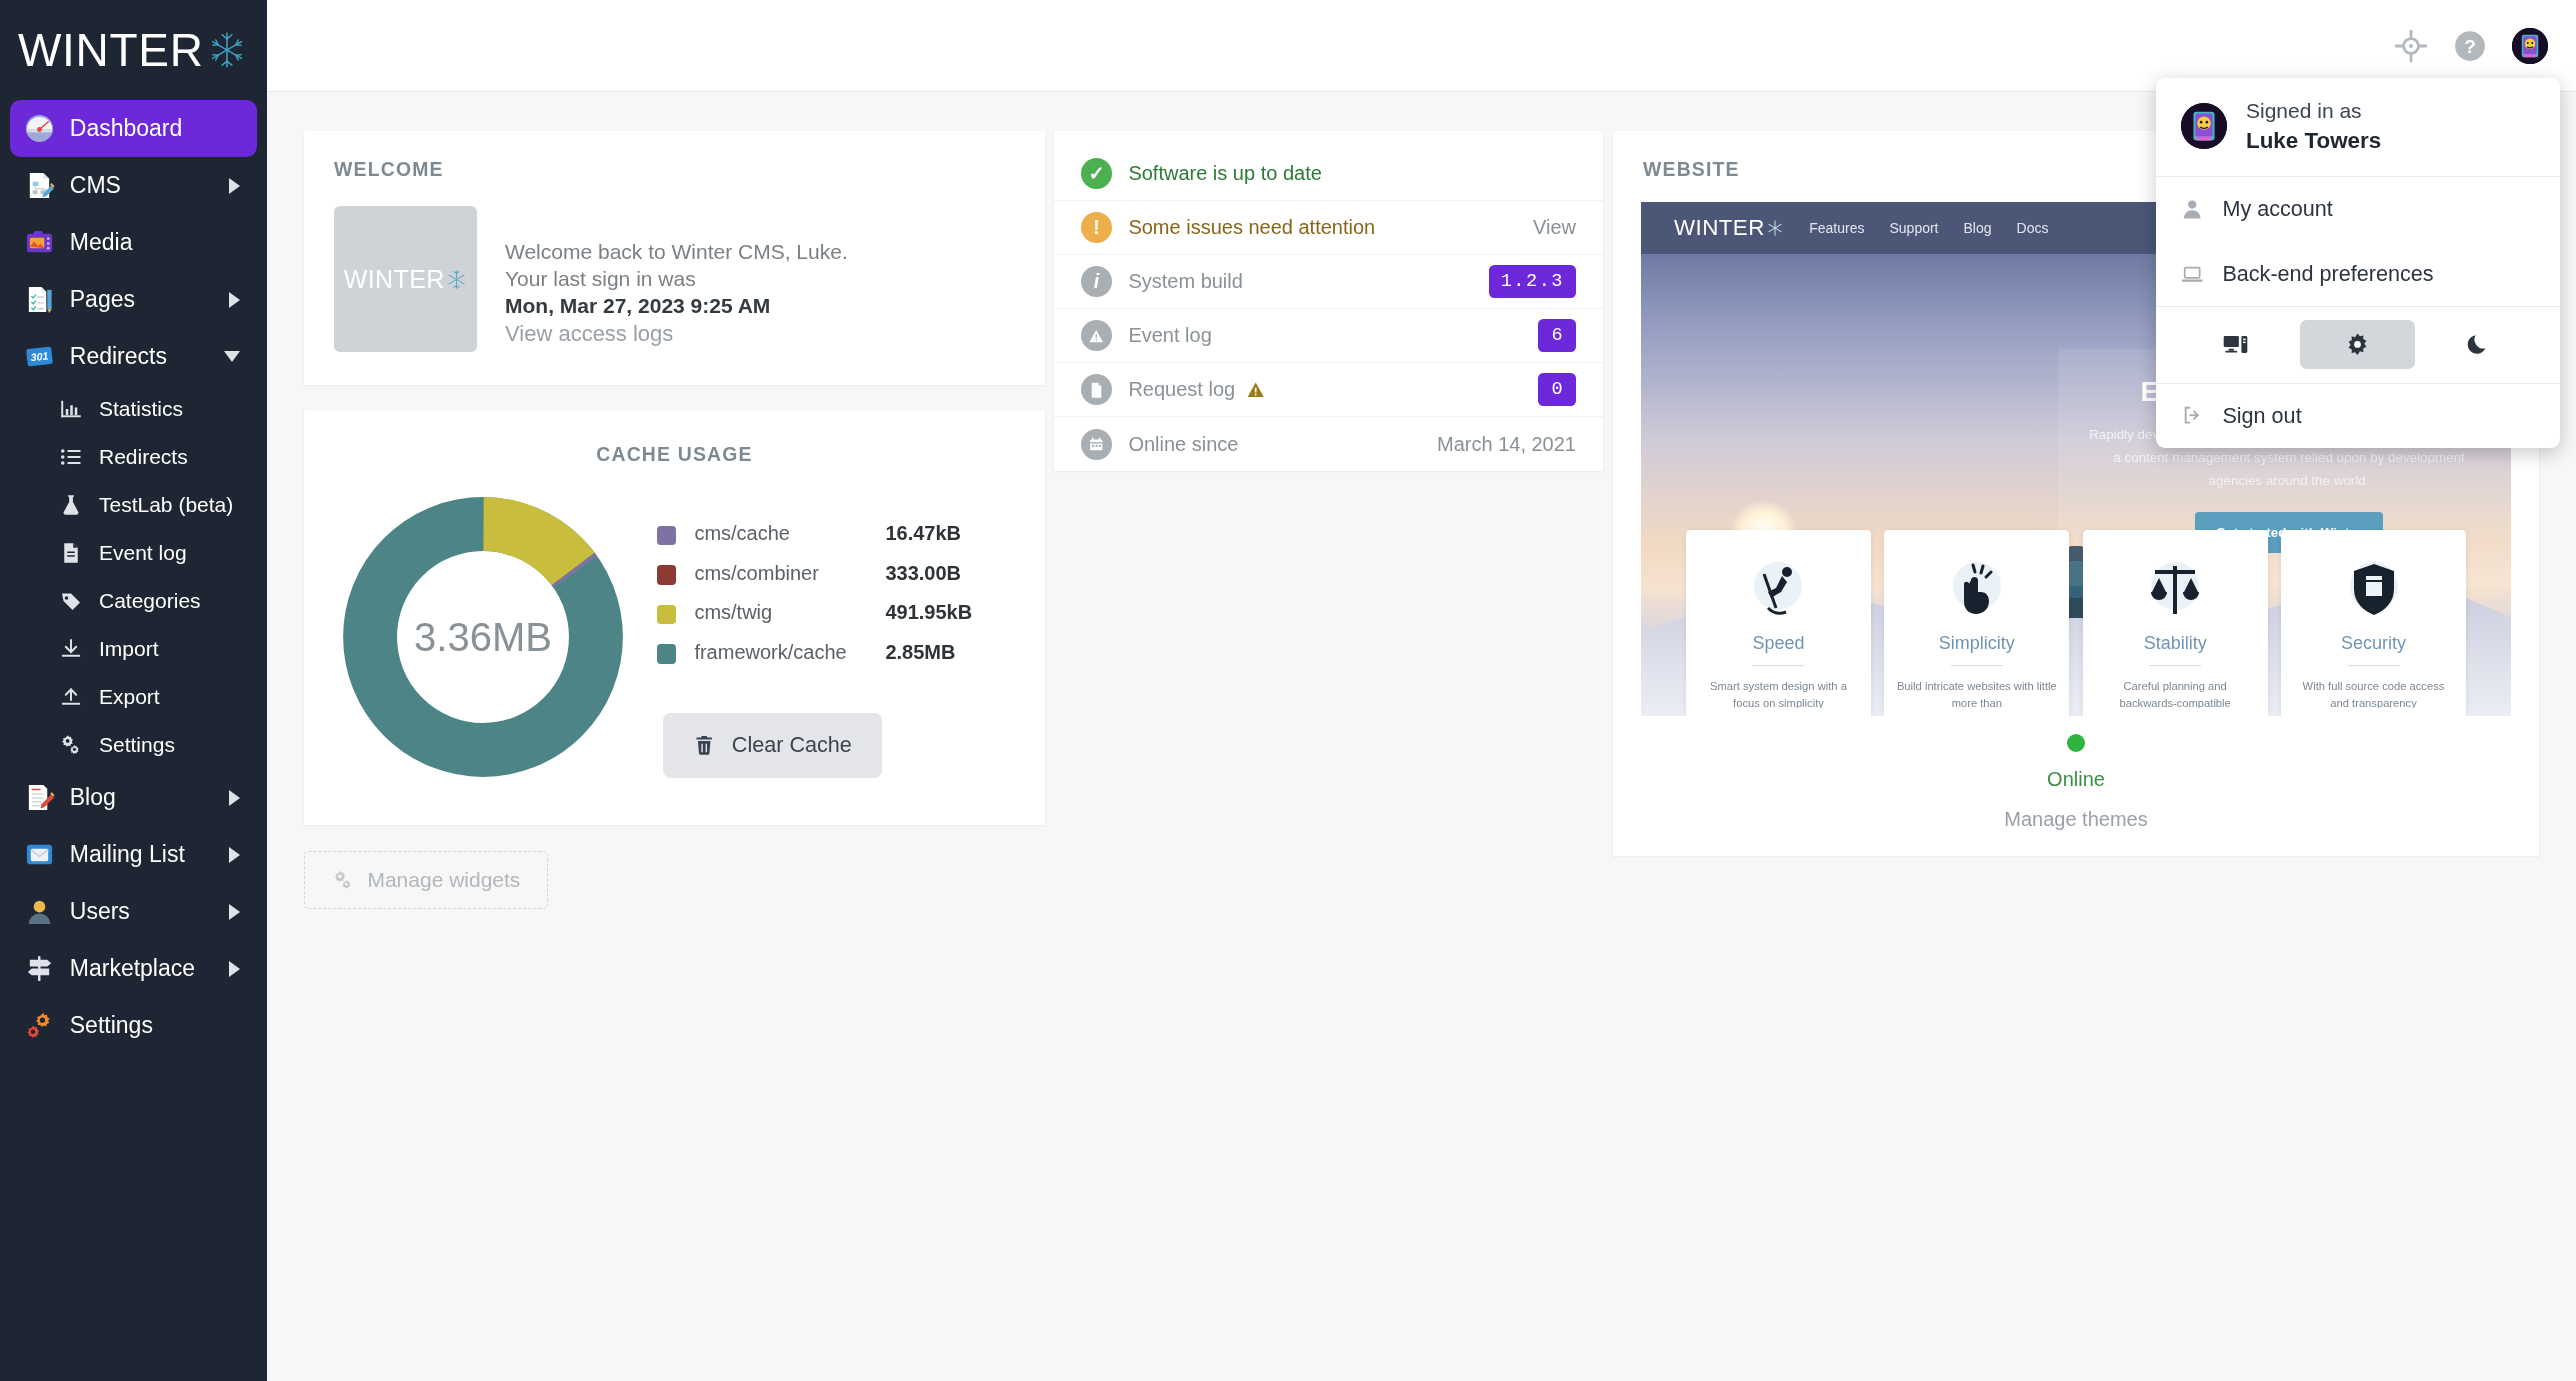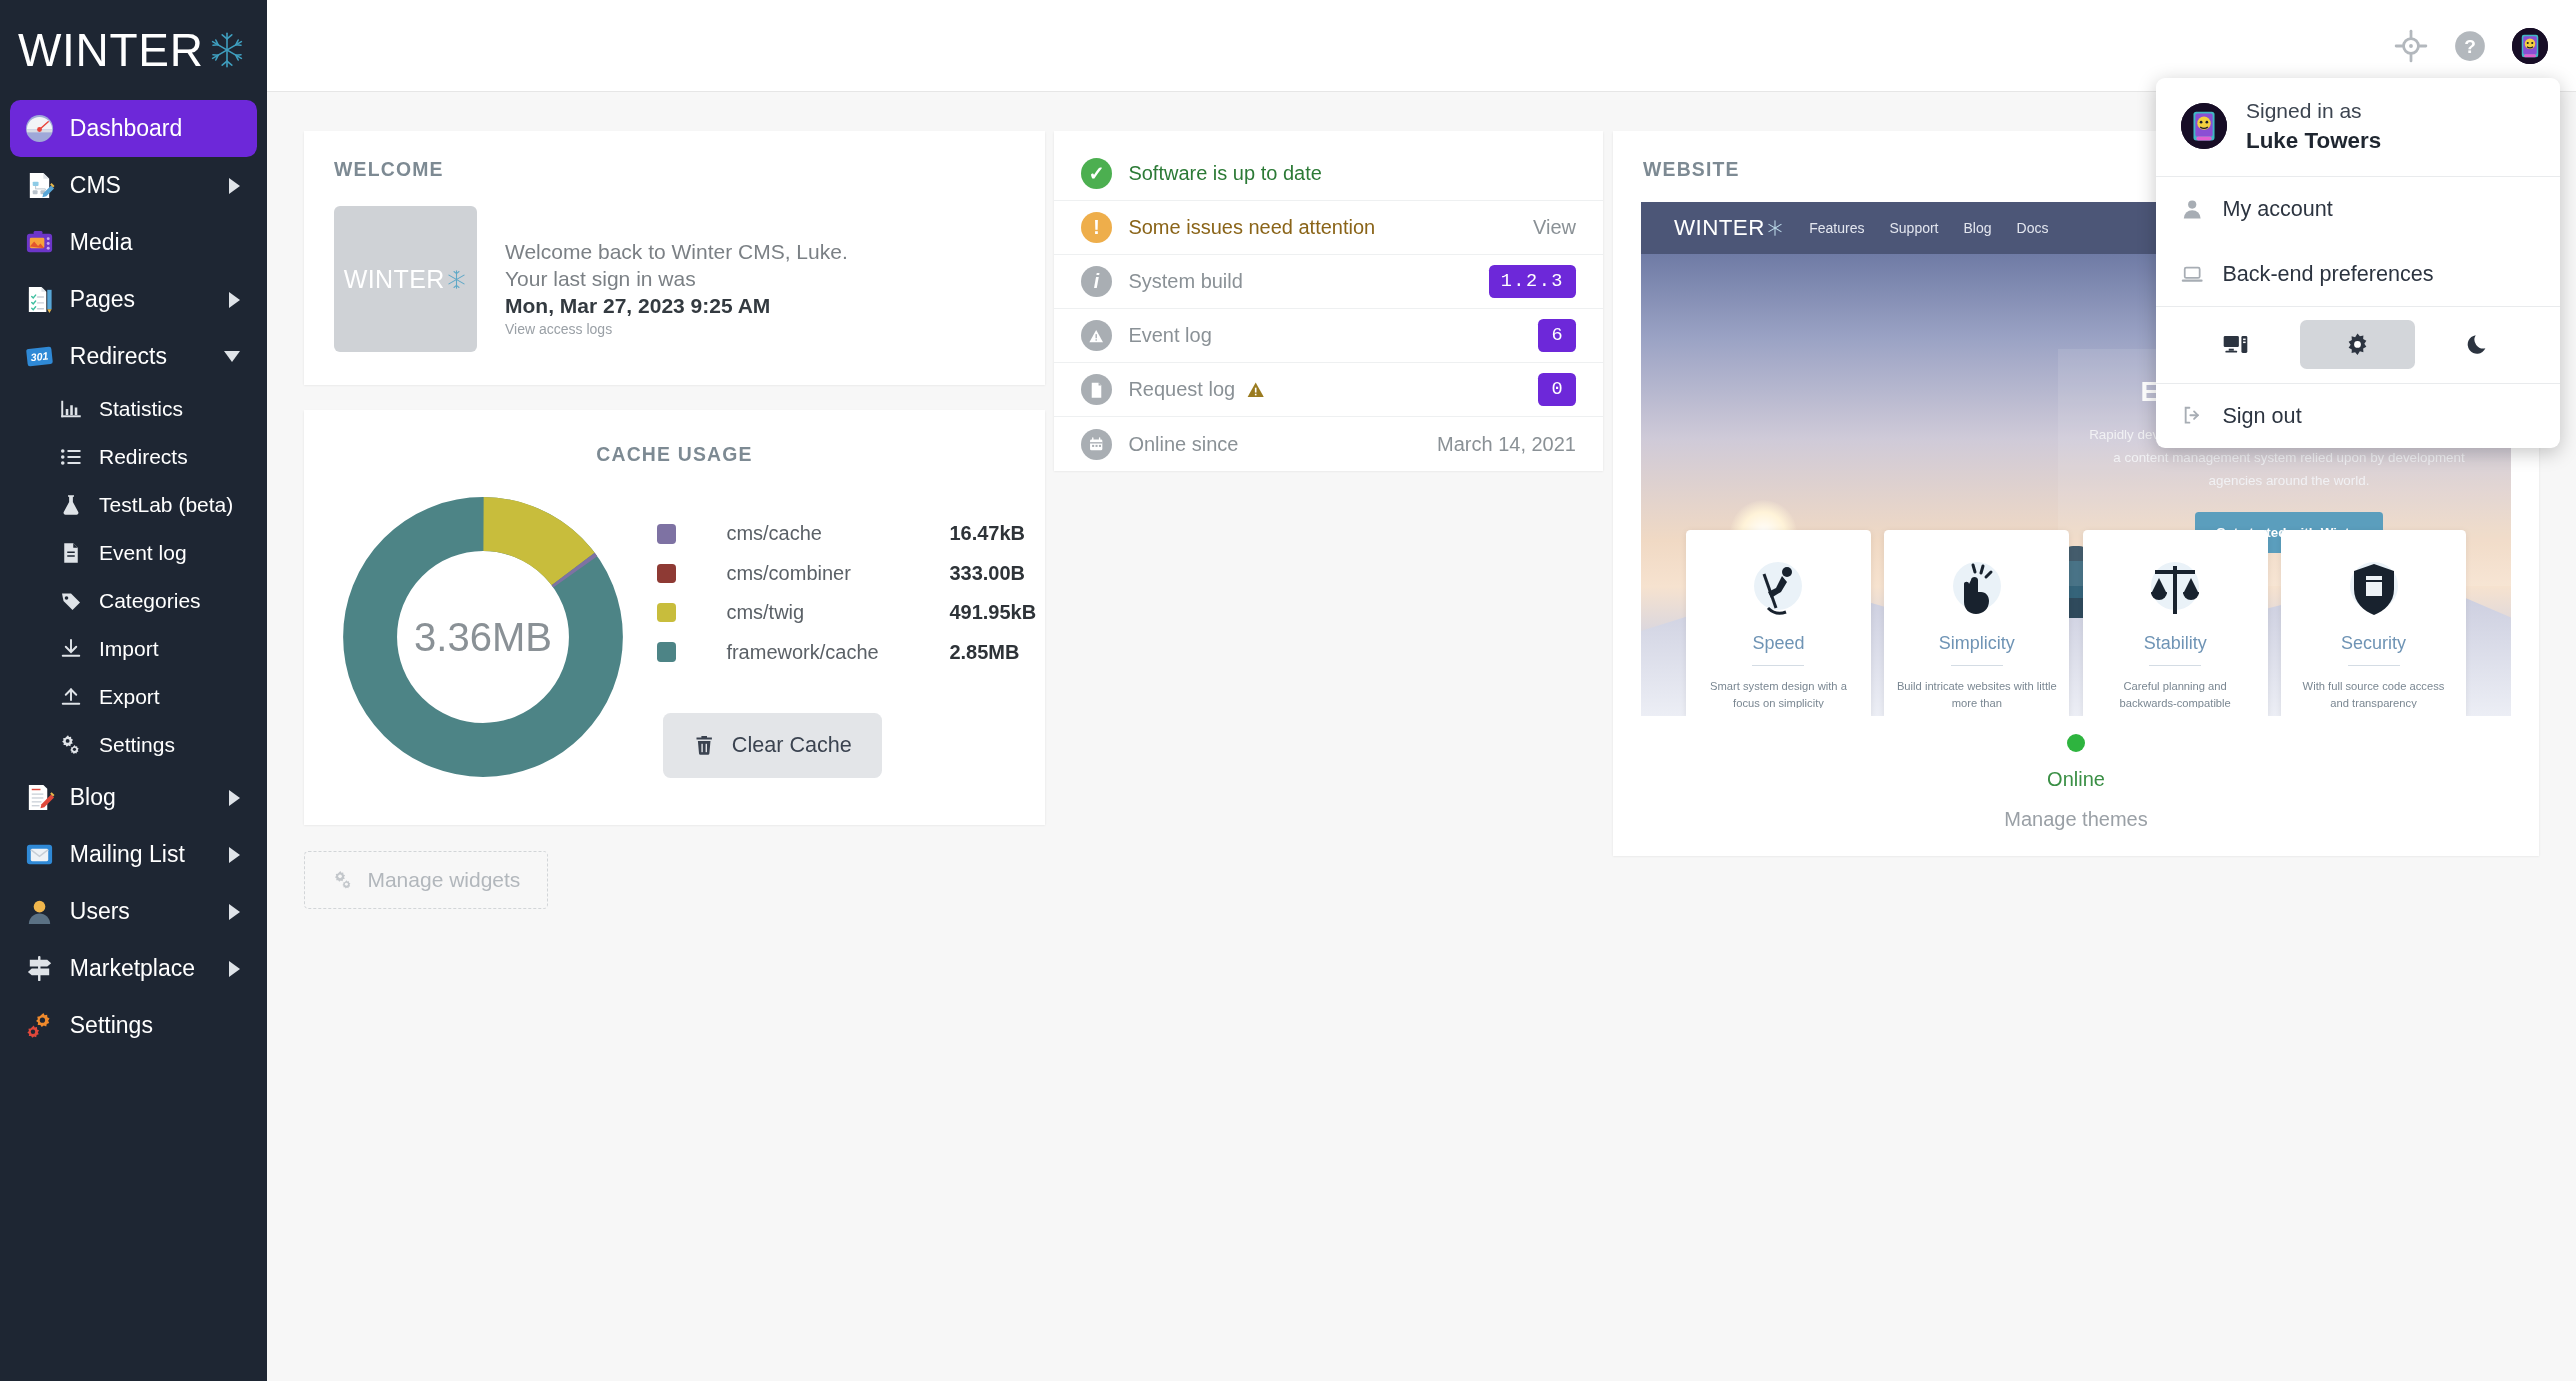--- a/index.html
+++ b/index.html
@@ -101,32 +101,32 @@
   .welcome-thumb {
     width: 143px; height: 146px; flex: 0 0 143px;
     background: #cfd2d6; border-radius: 6px;
     display: flex; align-items: center; justify-content: center;
   }
   .thumb-mark { display: flex; align-items: center; gap: 1.5px; }
   .thumb-text { font-size: 25px; font-weight: 300; color: #ffffff; letter-spacing: 0.4px; }
   .welcome-txt { margin-left: 28px; padding-top: 33px; }
   .welcome-txt p { font-size: 21px; color: #7b8085; line-height: 1.28; }
   .welcome-txt p.bold { color: #333a40; font-weight: 700; }
-  .welcome-txt a { font-size: 14px; color: #9aa0a6; text-decoration: none; cursor: pointer; display:inline-block; margin-top:1.5px;}
+  .welcome-txt a { font-size: 22px; color: #9aa0a6; text-decoration: none; cursor: pointer; display:inline-block; margin-top:1.5px;}
 
   
   .cache-body { display: flex; padding: 22.4px 30px 39px 30px; }
   .donut-wrap { position: relative; width: 298px; height: 298px; flex: 0 0 298px; }
   .donut-center {
     position: absolute; inset: 0;
     display: flex; align-items: center; justify-content: center;
     font-size: 40px; font-weight: 300; color: #8a9196;
   }
   .legend { flex: 1; padding: 34px 0 0 25px; }
-  .legend-row { display: flex; align-items: center; margin-bottom: 16.4px; gap: 32px; }
+  .legend-row { display: flex; align-items: flex-end; margin-bottom: 16.4px; }
   .swatch { width: 19.4px; height: 19.4px; border-radius: 3.7px; flex: 0 0 19.4px; }
   .legend-name { margin-left: 18px; font-size: 20px; color: #5b6167; width: 191px; }
   .legend-val { font-size: 20px; color: #2e3338; font-weight: 700; }
   .clear-btn {
     margin-top: 33px; margin-left: 6px;
     display: inline-flex; align-items: center; gap: 16.4px;
     background: #e3e5e8; border: none; border-radius: 7.5px;
     padding: 19.4px 30px; cursor: pointer;
   }
   .clear-btn span { font-size: 21.6px; color: #3b4350; font-weight: 400; }

